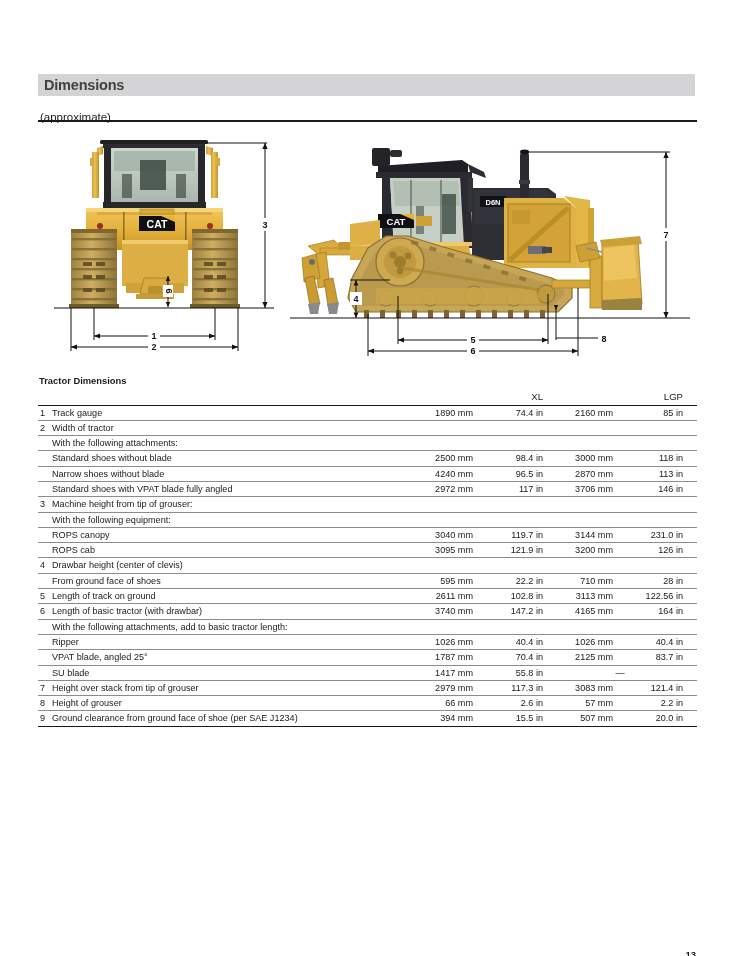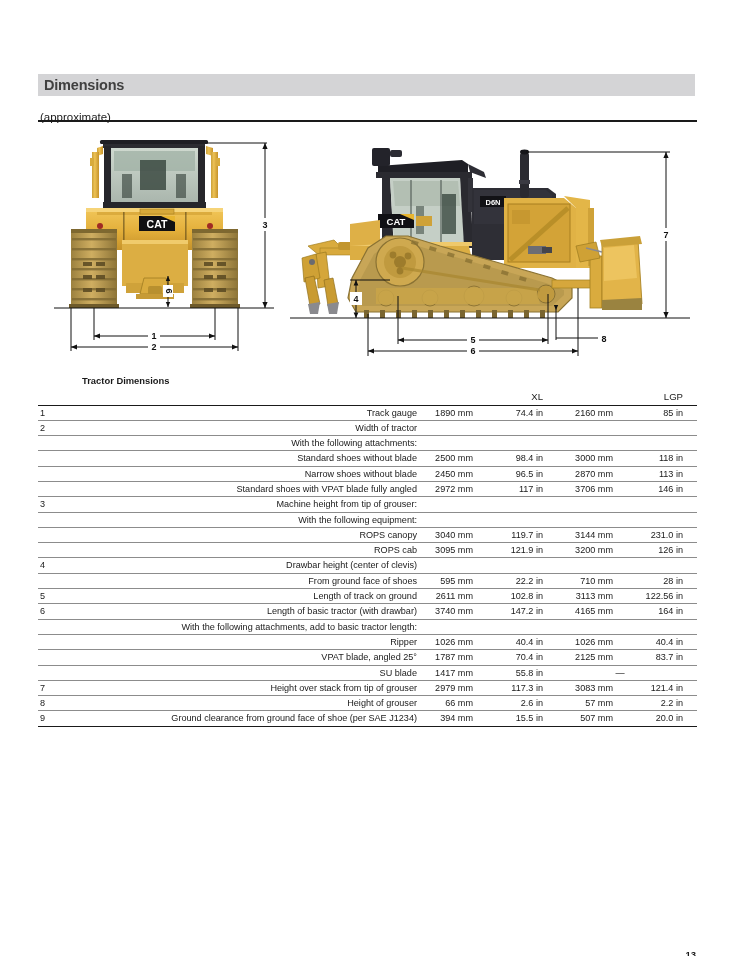--- a/index.html
+++ b/index.html
@@ -39,39 +39,39 @@
   .dimline{ stroke:#111; stroke-width:1; fill:none; }
   .calloutnum{
     font-family:"Liberation Sans", sans-serif;
     font-size:9px; font-weight:bold; fill:#111;
   }
   .calloutbox{ fill:#ffffff; }
 
   
   .tbl-title{
     position:absolute; left:39px; top:375px;
-    font-size:9.4px; font-weight:bold; color:#1a1a1a;margin-left:43px;
+    font-size:9.4px; font-weight:bold; color:#1a1a1a;
   }
   table.dims{
     position:absolute; left:38px; top:389px;
     width:659px;
     border-collapse:collapse;
     font-size:9.1px;
     color:#1a1a1a;
   }
   table.dims th, table.dims td{
     padding:0; margin:0;
     font-weight:normal;
     vertical-align:middle;
     height:14.3px;
     line-height:14.3px;
     white-space:nowrap;
   }
   .col-num{ width:14px; text-align:left; font-weight:bold; padding-left:2px !important; }
-  .col-lbl{ width:365px; text-align:right; }
+  .col-lbl{ width:365px; text-align:left; }
   .col-v  { width:70px; text-align:right; padding-right:14px !important; }
 
   tr.grp-hdr th{ border-bottom:1.4px solid #1a1a1a; height:16px; }
   .hd-span{ text-align:right; font-weight:bold; font-size:9.6px; }
 
   tr.datarow td{ border-bottom:0.7px solid #8c8c8c; }
   tr.lastrow td{ border-bottom:1.2px solid #1a1a1a; }
 
   .ind0{ padding-left:0; }
   .ind1{ padding-left:16px; }
@@ -485,21 +485,21 @@
         <td class="col-num"></td>
         <td class="col-lbl ind1">Standard shoes without blade</td>
         <td class="col-v">2500 mm</td>
         <td class="col-v">98.4 in</td>
         <td class="col-v">3000 mm</td>
         <td class="col-v">118 in</td>
       </tr>
       <tr class="datarow">
         <td class="col-num"></td>
         <td class="col-lbl ind1">Narrow shoes without blade</td>
-        <td class="col-v">2450 mm</td>
+        <td class="col-v">4240 mm</td>
         <td class="col-v">96.5 in</td>
         <td class="col-v">2870 mm</td>
         <td class="col-v">113 in</td>
       </tr>
       <tr class="datarow">
         <td class="col-num"></td>
         <td class="col-lbl ind1">Standard shoes with VPAT blade fully angled</td>
         <td class="col-v">2972 mm</td>
         <td class="col-v">117 in</td>
         <td class="col-v">3706 mm</td>

